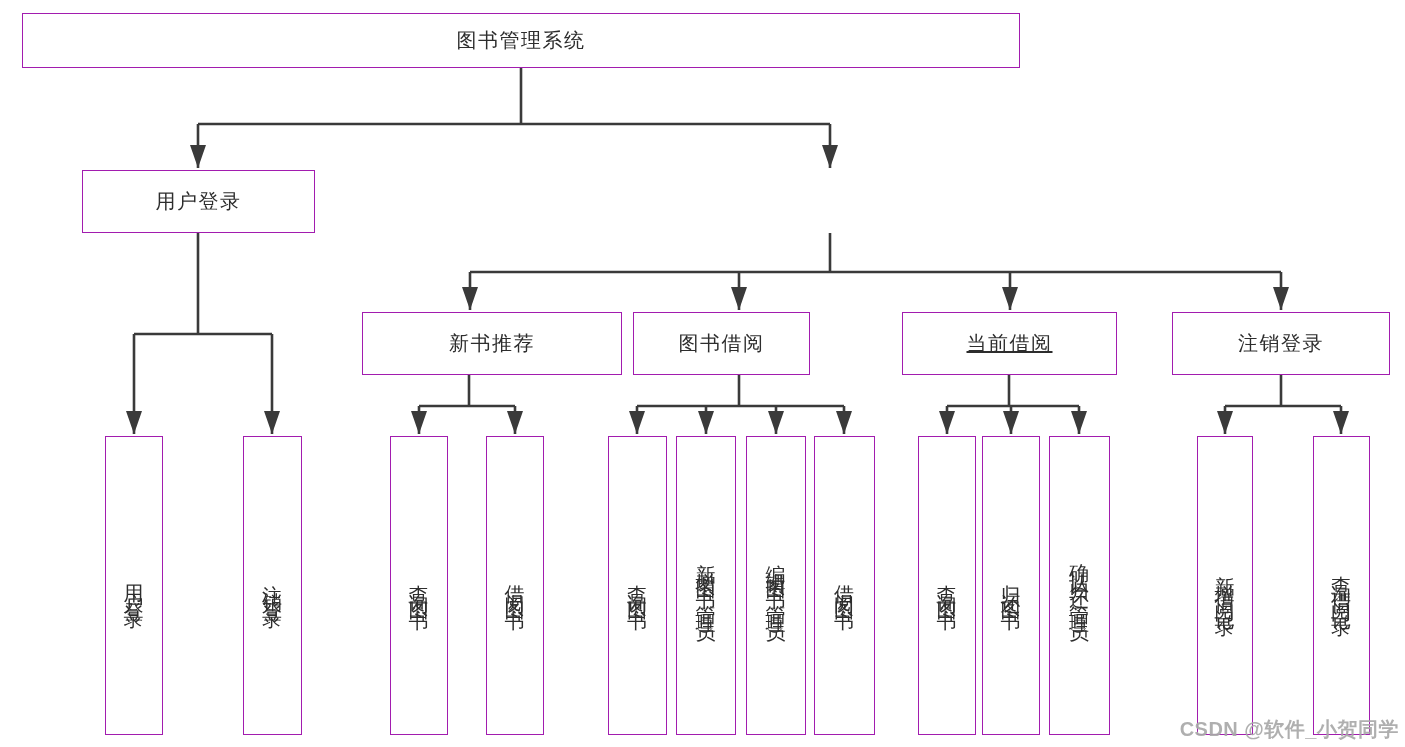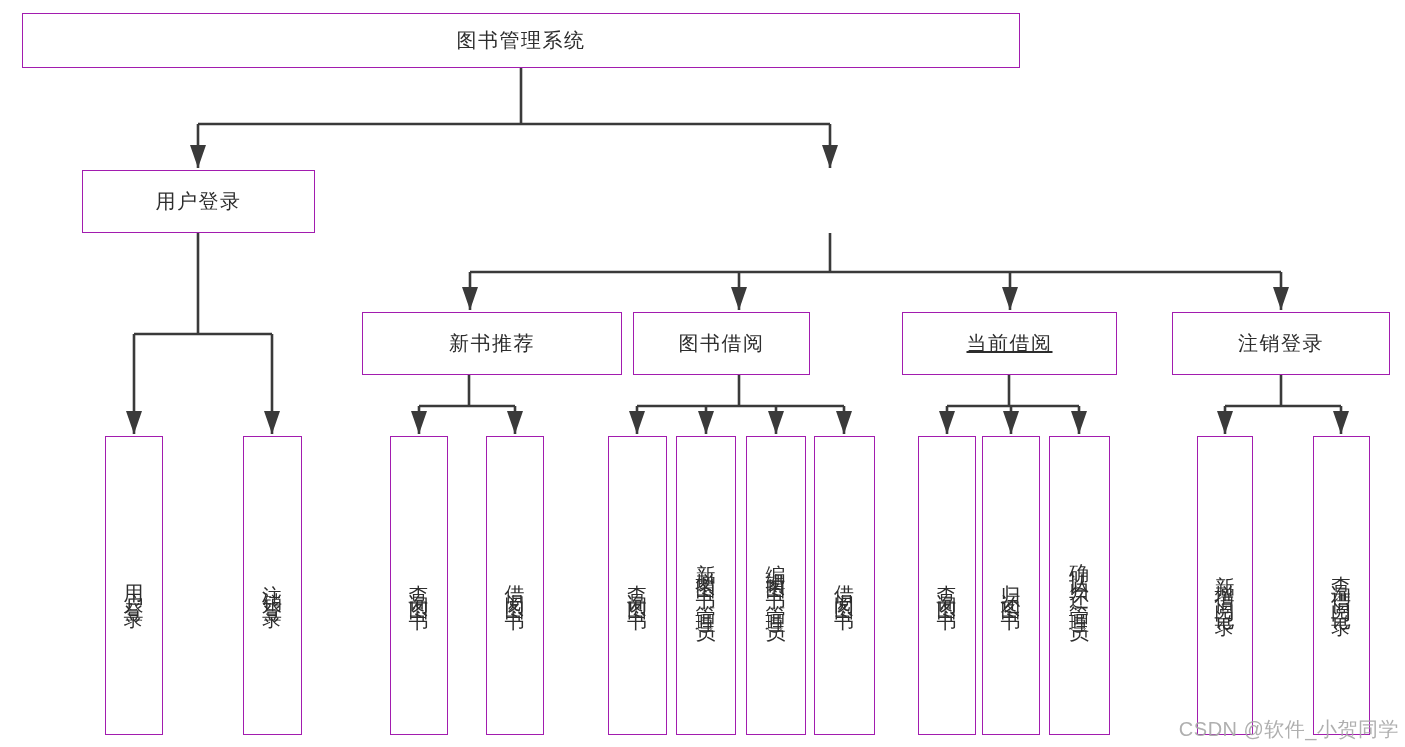--- a/index.html
+++ b/index.html
@@ -37,20 +37,21 @@
   }
   #watermark{
     position:absolute;
     right:6px;
     bottom:4px;
     z-index:3;
     font-size:20px;
     color:rgba(168,168,168,0.92);
     letter-spacing:0.5px;
     white-space:nowrap;
+    font-weight:bold;
   }
 </style>
 </head>
 <body>
 
 <div id="canvas">
 
   <svg id="connectors" width="1405" height="747" viewBox="0 0 1405 747">
     <defs>
       <marker id="arw" orient="auto" markerUnits="userSpaceOnUse" markerWidth="30" markerHeight="20" refX="23" refY="0" viewBox="0 -10 30 20">

